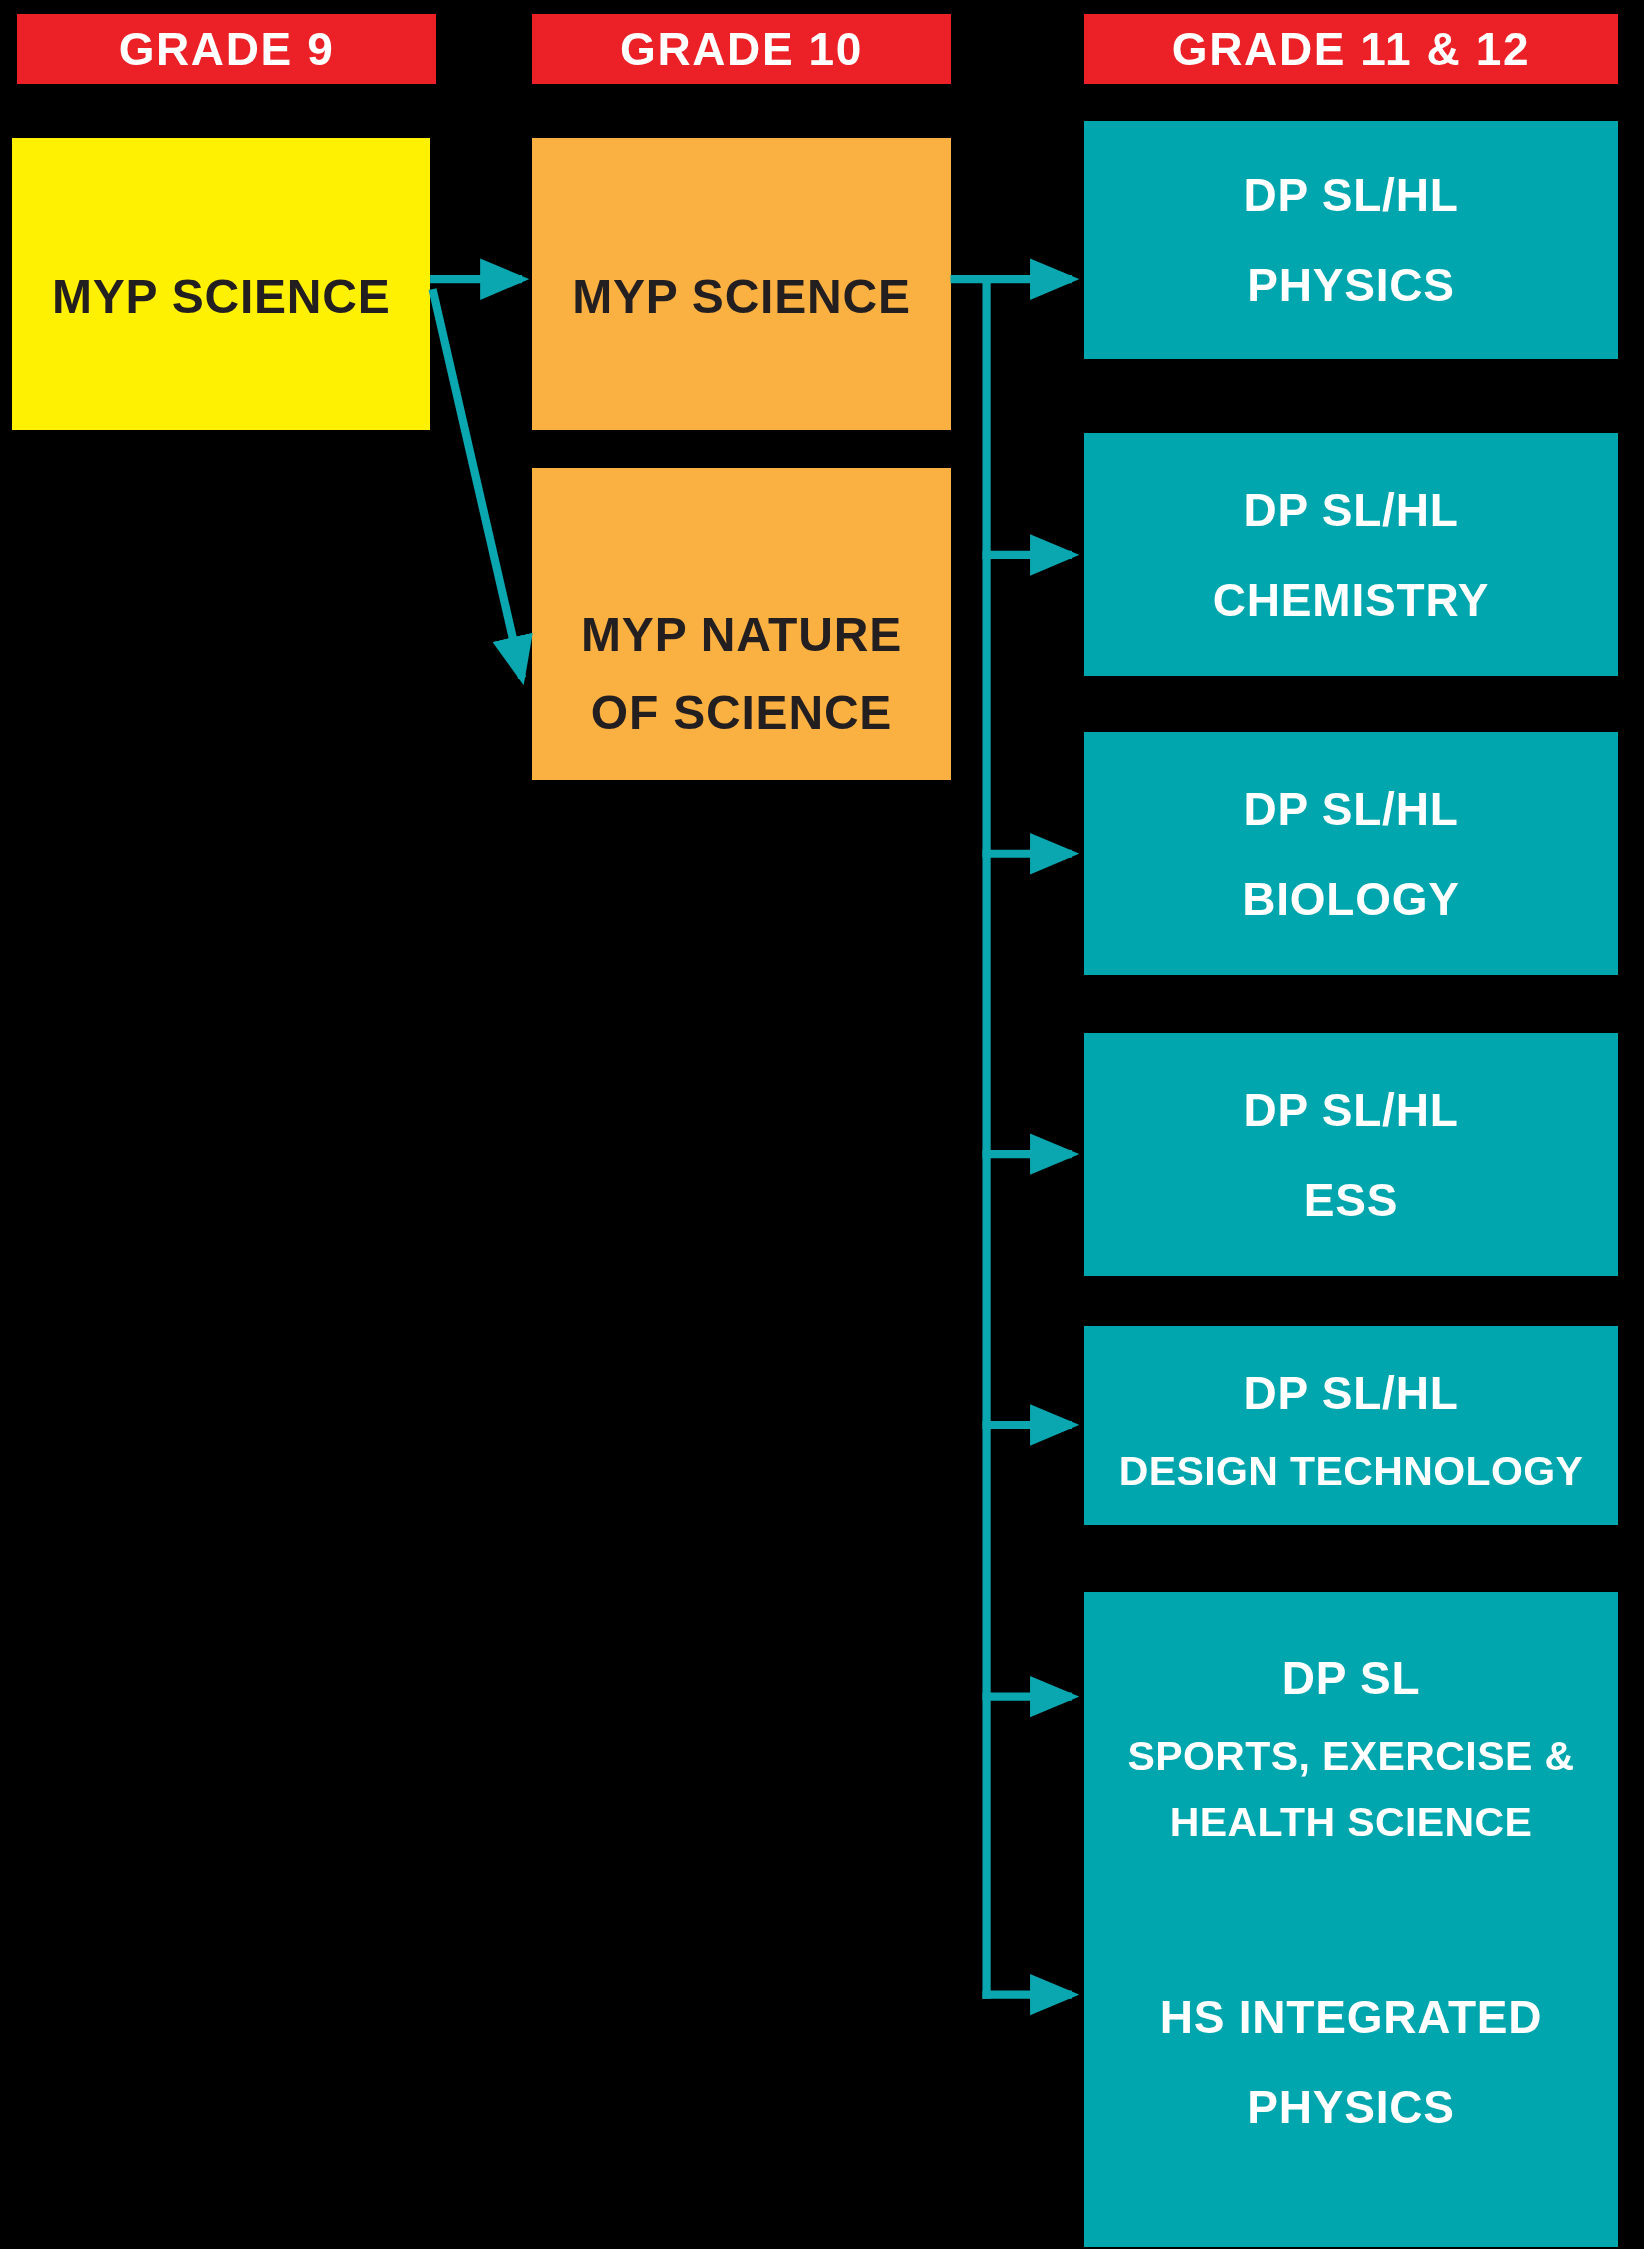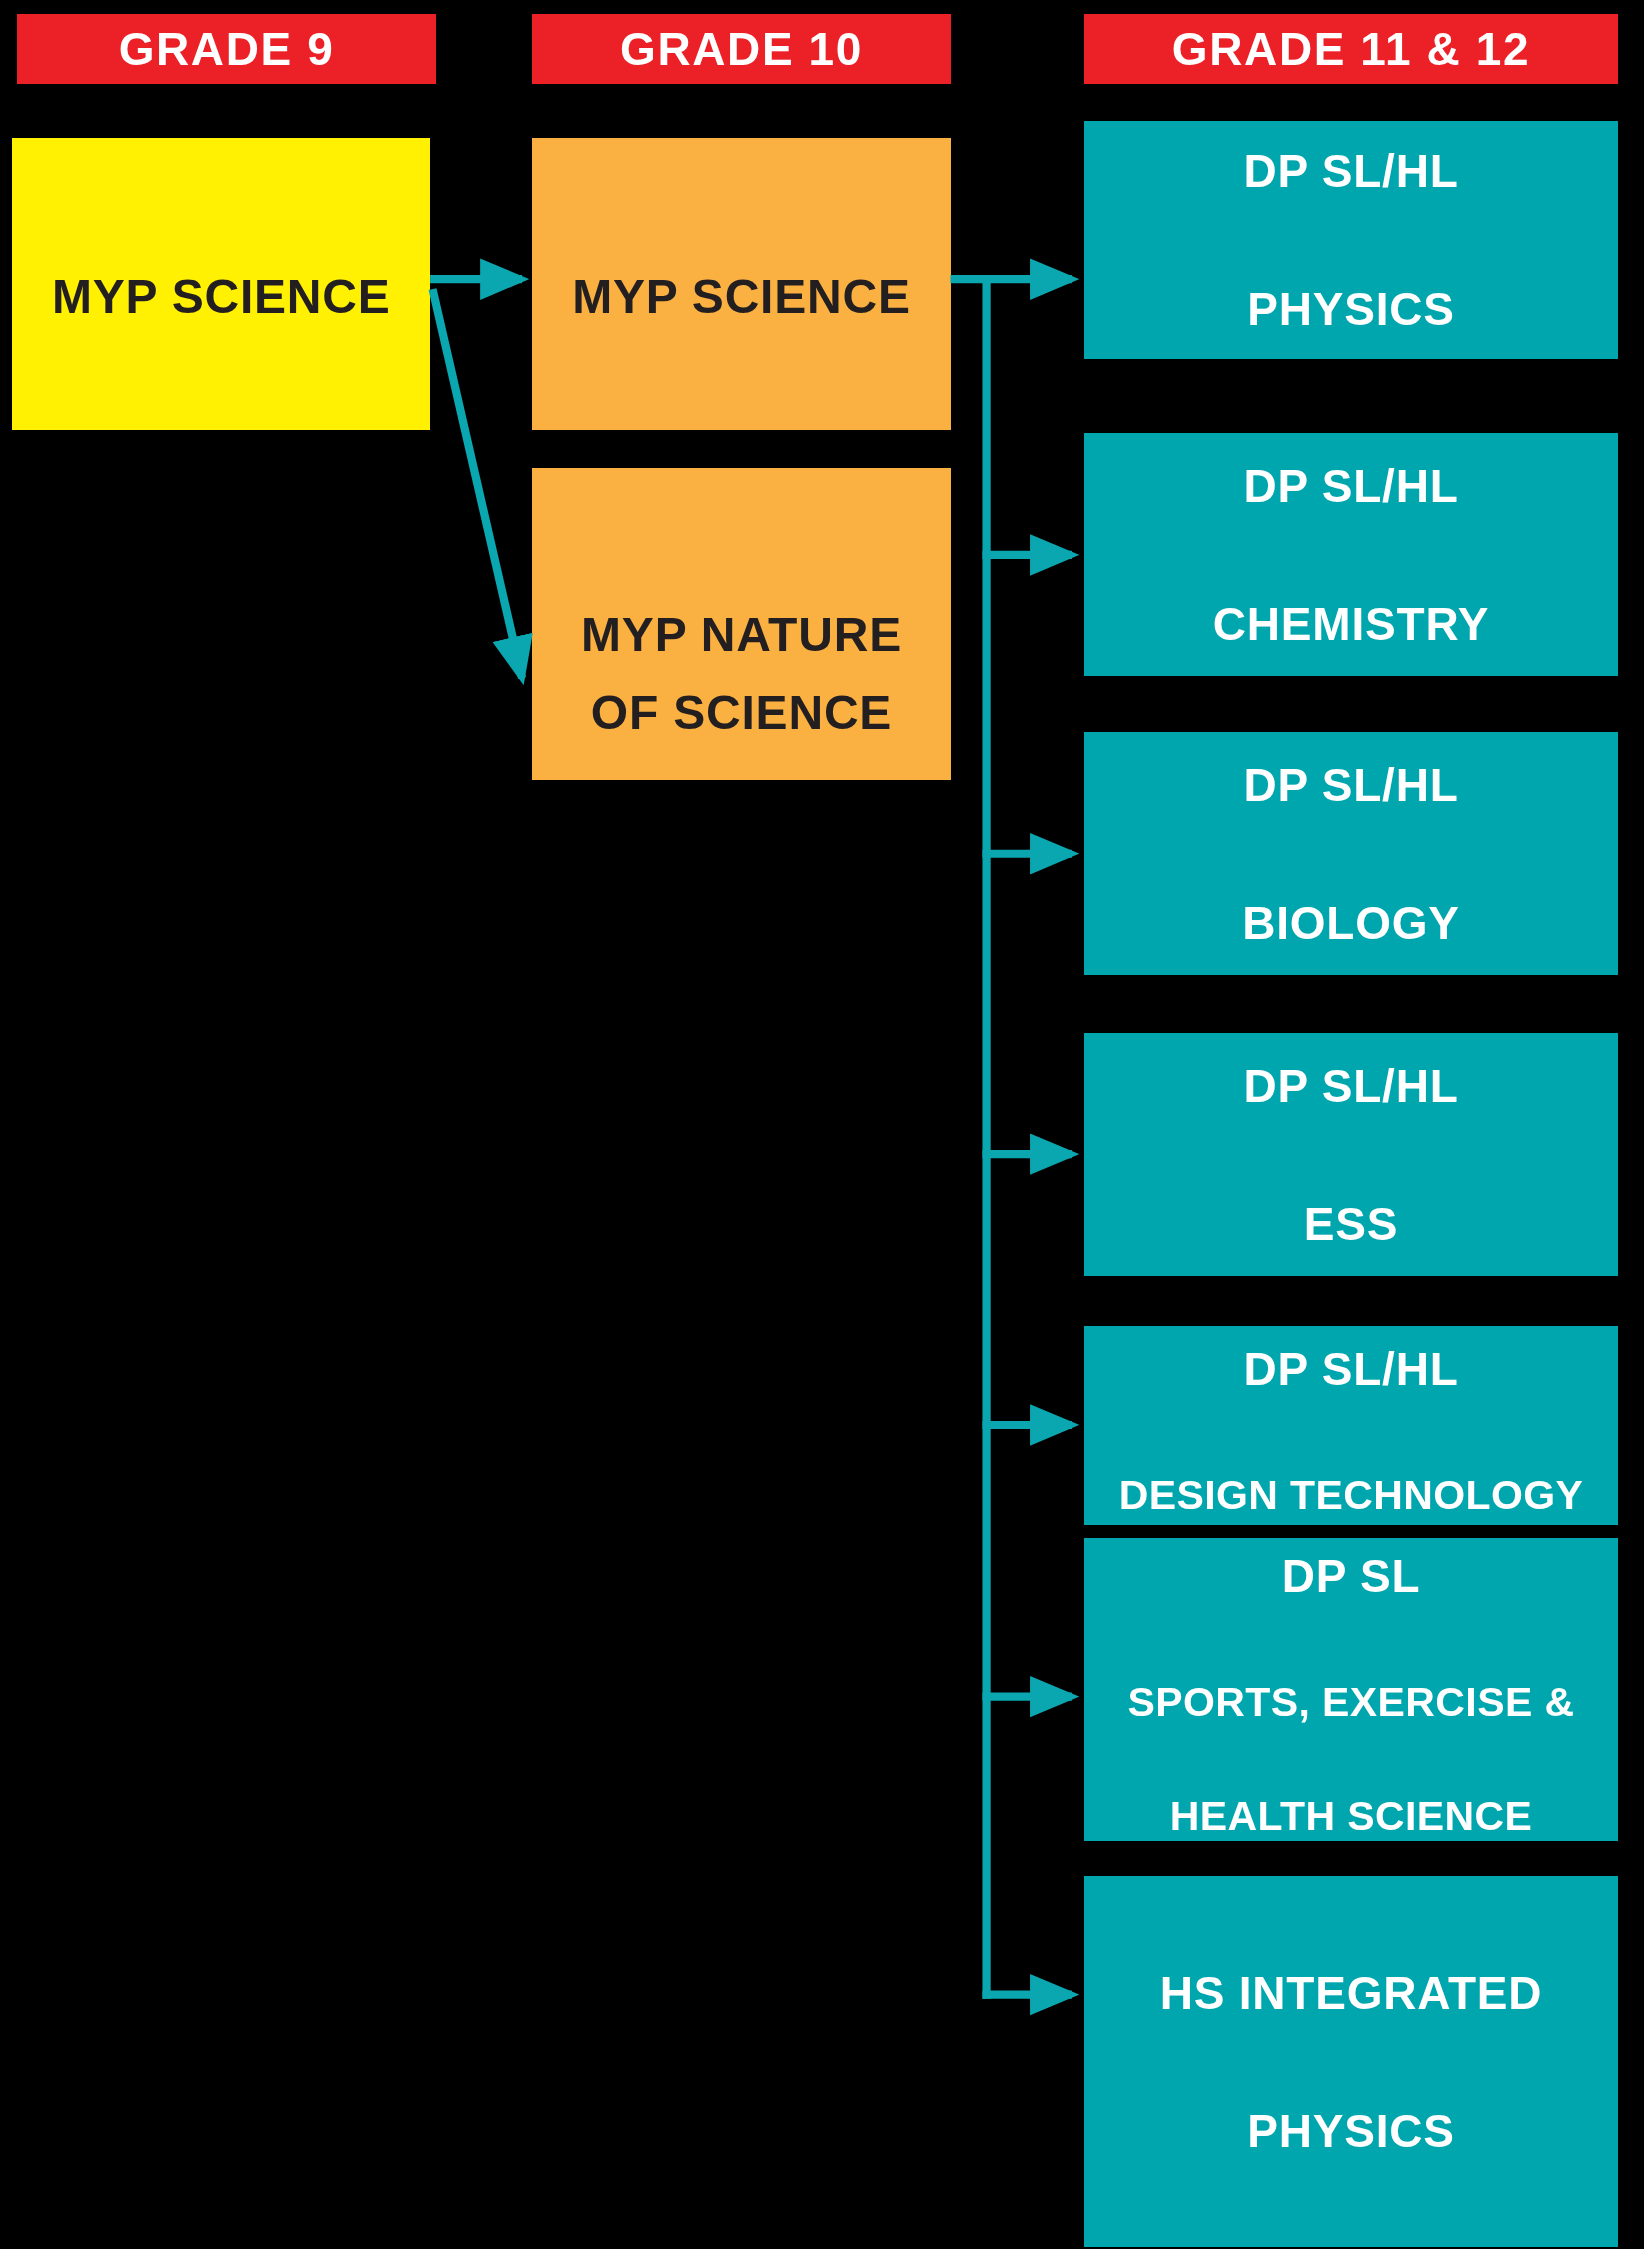--- a/index.html
+++ b/index.html
@@ -22,32 +22,32 @@
   #hdr-g1112{left:1084px;width:534px;}
 
   
   .box{
     position:absolute;
     display:flex;flex-direction:column;align-items:center;justify-content:center;
     text-align:center;box-sizing:border-box;white-space:nowrap;
   }
   .g9box{left:12.3px;width:418px;background:#FFF101;color:#231F20;}
   .g10box{left:532px;width:419px;background:#FBB042;color:#231F20;}
-  .g11box{left:1084px;width:534px;background:#00A6AD;color:#FFFFFF;gap:48px;}
+  .g11box{left:1084px;width:534px;background:#00A6AD;color:#FFFFFF;}
 
   #box-myp9   {top:138px;height:292px;font-size:48px;padding-top:24.6px;letter-spacing:0.8px;}
   #box-myp10  {top:138px;height:292px;font-size:48px;padding-top:24.6px;letter-spacing:0.8px;}
   #box-nature {top:468px;height:312px;font-size:48px;line-height:78px;padding-top:99px;letter-spacing:0.8px;}
 
   #box-physics    {top:121px;height:238px;}
   #box-chemistry  {top:433px;height:243px;}
   #box-biology    {top:732px;height:243px;}
   #box-ess        {top:1033px;height:243px;}
   #box-design     {top:1326px;height:199px;}
-  #box-sports     {top:1538px;height:303px;}
+  #box-sports     {top:1592px;height:303px;}
   #box-integrated {top:1876px;height:371px;}
 
   .tline{font-size:46px;line-height:90px;letter-spacing:0.8px;}
   .sm{font-size:41px;line-height:66px;letter-spacing:0.4px;}
 
   
   #arrows{position:absolute;left:0;top:0;pointer-events:none;}
   .flow{stroke:#0BA7B0;stroke-width:10;fill:none;}
   .ah-fill{fill:#0BA7B0;}
 </style>

